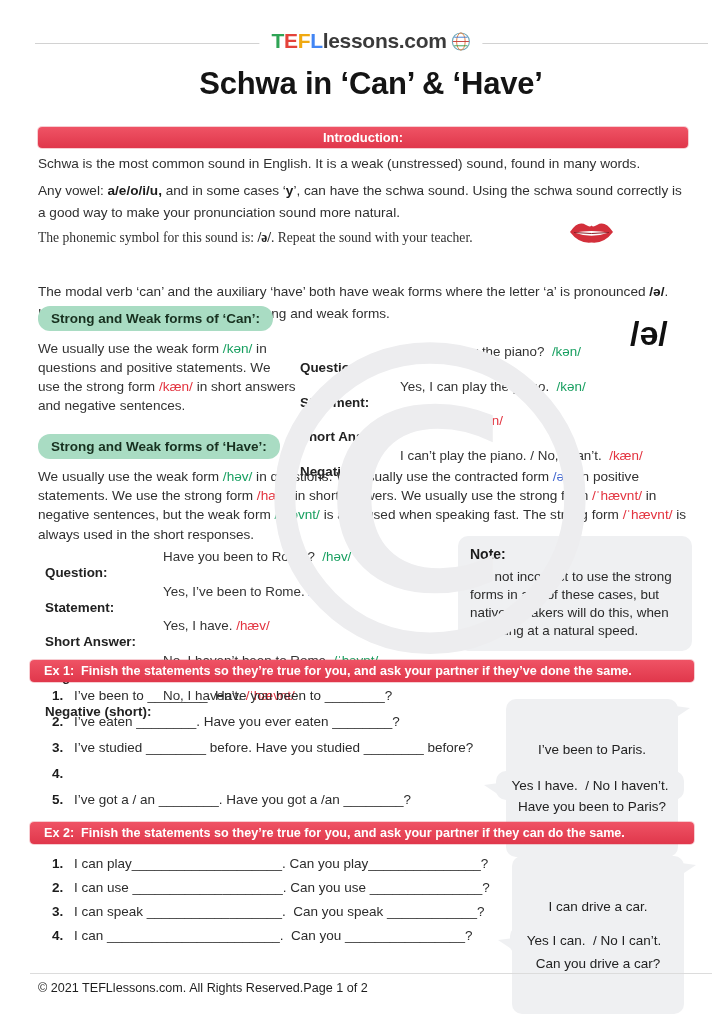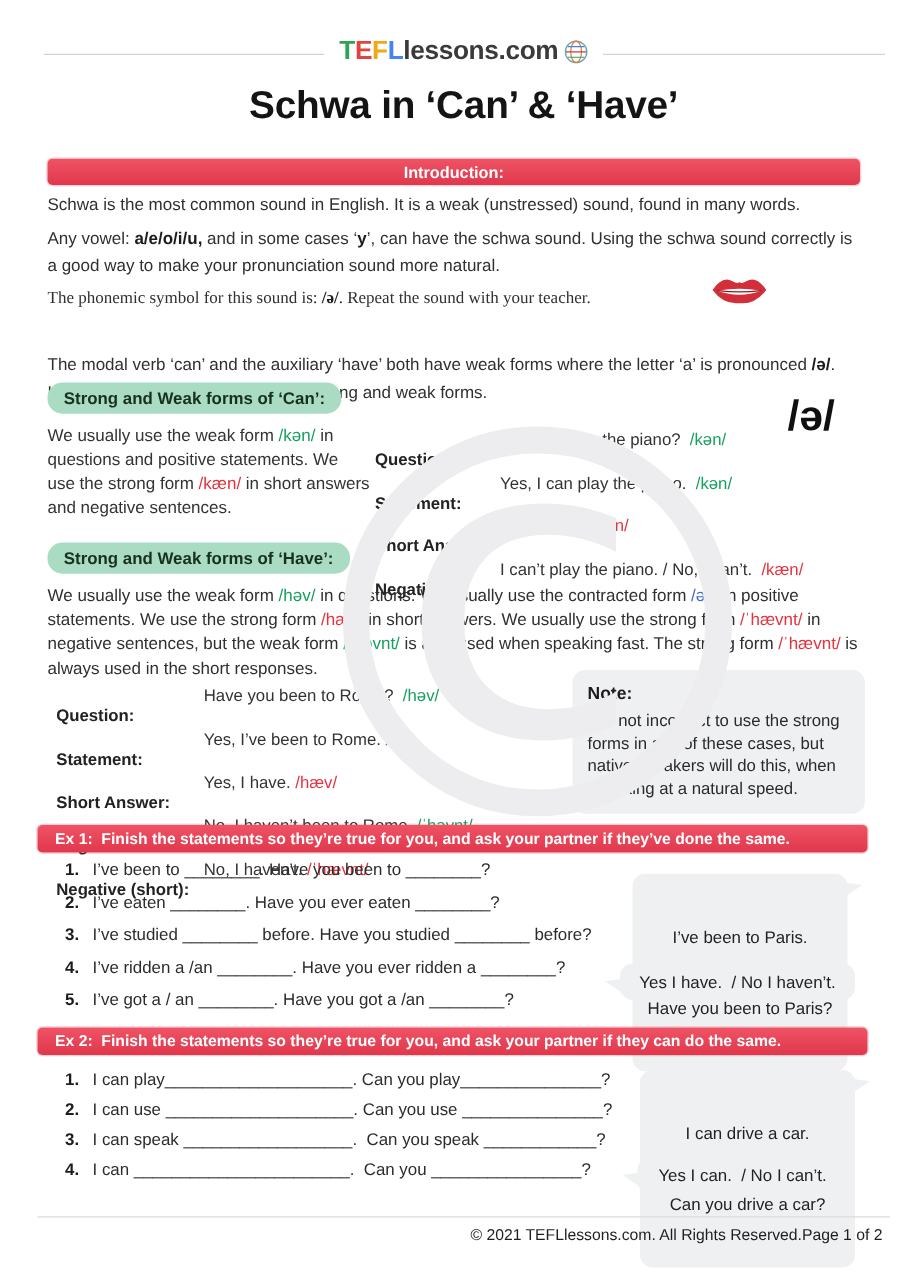--- a/index.html
+++ b/index.html
@@ -71,21 +71,21 @@
   .globe-icon{display:inline-flex;}
 
   
   .watermark{position:absolute;left:213px;top:288px;width:434px;height:434px;z-index:5;
              display:flex;align-items:center;justify-content:center;pointer-events:none;
              font-size:430px;line-height:1;color:var(--watermark-gray,#ededef);
              font-family:"DejaVu Sans",sans-serif;}
 
   
   .footer-rule{position:absolute;left:30px;right:30px;top:973px;height:1px;background:#dcdcdc;}
-  .footer{position:absolute;left:38px;right:36px;top:981px;display:flex;justify-content:flex-end;
+  .footer{position:absolute;left:38px;right:36px;top:981px;display:flex;justify-content:flex-start;
           font-size:12.6px;color:#1f1f1f;}
 </style>
 </head>
 <body>
 
 <div class="page">
 
   <div class="header-rule"></div>
   <div class="logo-wrap">
     <span class="logo-text"><span class="lt">T</span><span class="le">E</span><span class="lf">F</span><span class="ll">L</span><span>lessons.com</span></span>
@@ -158,21 +158,20 @@
     <div class="ex-item">
         <span class="num">2.</span>
         <span class="txt">I’ve eaten ________. Have you ever eaten ________?</span>
       </div>
     <div class="ex-item">
         <span class="num">3.</span>
         <span class="txt">I’ve studied ________ before. Have you studied ________ before?</span>
       </div>
     <div class="ex-item">
         <span class="num">4.</span>
-        <span class="txt">I’ve ridden a /an ________. Have you ever ridden a ________?</span>
       </div>
     <div class="ex-item">
         <span class="num">5.</span>
         <span class="txt">I’ve got a / an ________. Have you got a /an ________?</span>
       </div>
   </div>
   <div class="bubble tail-r" style="left:506px;top:699px;width:152px;">
     <div class="b-line">I’ve been to Paris.</div>
     <div class="b-line">Have you been to Paris?</div>
   </div>

